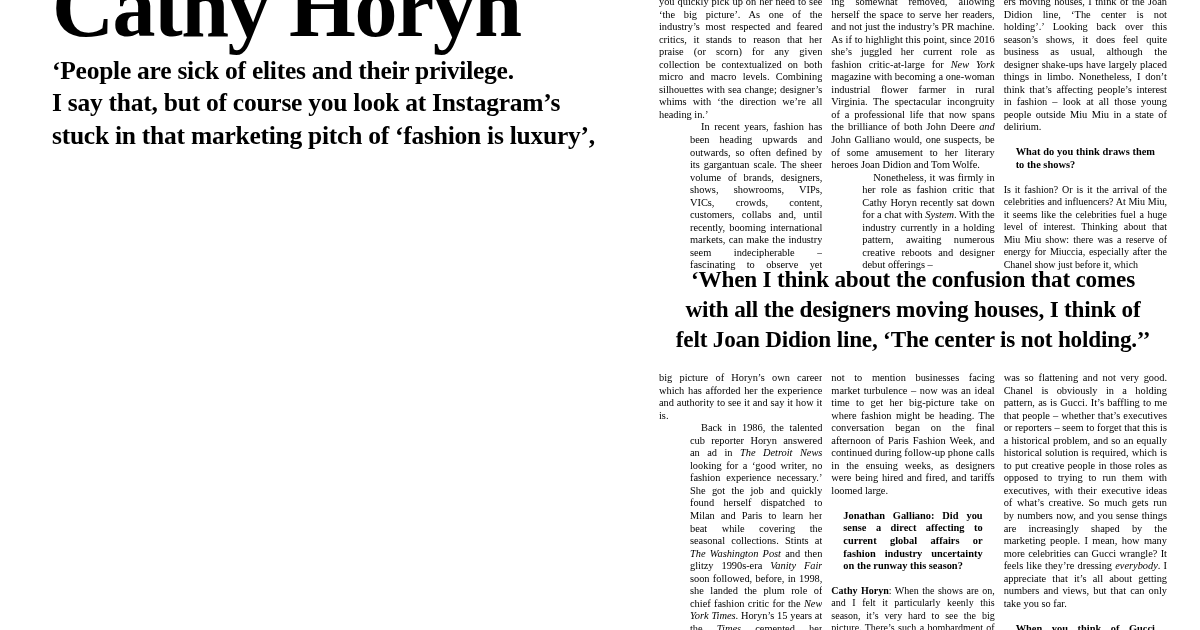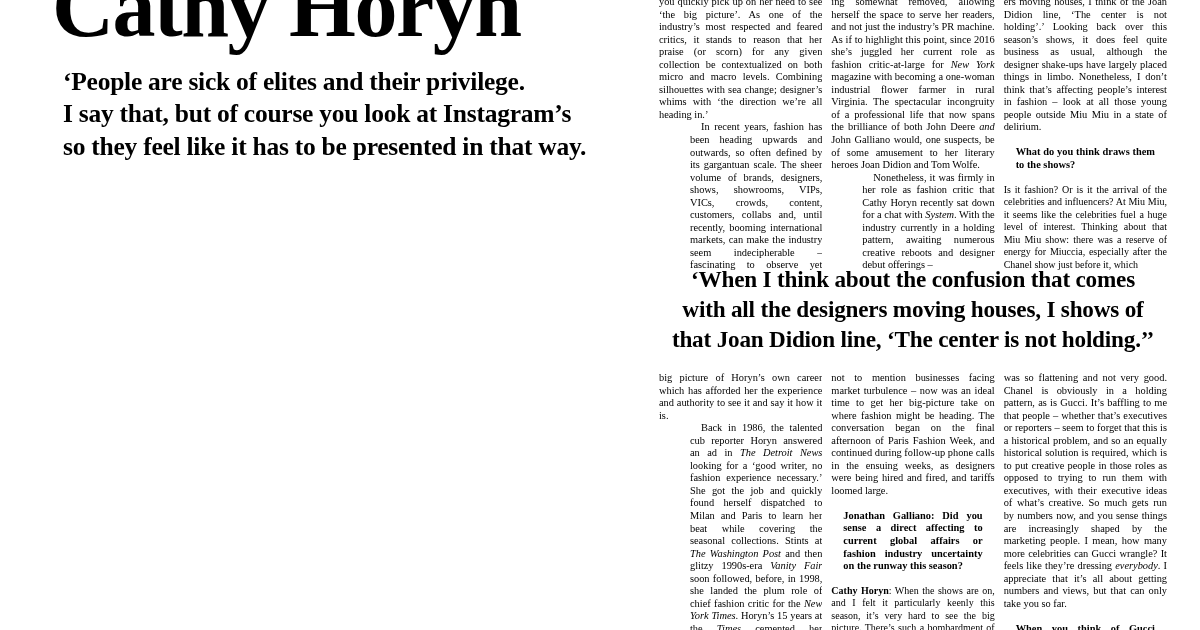--- a/index.html
+++ b/index.html
@@ -53,21 +53,21 @@
   .deck {
     position: absolute;
     left: 52px;
     top: 55px;
     width: 590px;
     font-family: "Liberation Serif", "DejaVu Serif", serif;
     font-weight: 700;
     font-size: 25.5px;
     line-height: 1.265;
     letter-spacing: -0.25px;
-    margin: 11px;
+    margin: 0;
   }
   .deck .ln { display: block; white-space: nowrap; }
 
   .top-cols {
     position: absolute;
     left: 659px;
     top: -4px;
     width: 508px;
     display: grid;
     grid-template-columns: 1fr 1fr 1fr;
@@ -151,21 +151,21 @@
 
   <div class="top-zone">
 
     <div class="masthead">
       <h1 class="headline">Cathy Horyn</h1>
     </div>
 
     <div class="deck">
       <span class="ln">‘People are sick of elites and their privilege.</span>
       <span class="ln">I say that, but of course you look at Instagram’s</span>
-      <span class="ln">so they feel like it has to be presented in that way.</span>
+      <span class="ln">stuck in that marketing pitch of ‘fashion is luxury’,</span>
     </div>
 
     <div class="top-cols">
 
       <div class="col">
         <p class="body noindent">you quickly pick up on her need to see ‘the big picture’. As one of the industry’s most respected and feared critics, it stands to reason that her praise (or scorn) for any given collection be contextualized on both micro and macro levels. Combining silhouettes with sea change; designer’s whims with ‘the direction we’re all heading in.’</p>
         <p class="body">In recent years, fashion has been heading upwards and outwards, so often defined by its gargantuan scale. The sheer volume of brands, designers, shows, showrooms, VIPs, VICs, crowds, content, customers, collabs and, until recently, booming international markets, can make the industry seem indecipherable – fascinating to observe yet trickier than ever to summarize in neat soundbites. And it’s the</p>
       </div>
 
       <div class="col">
@@ -177,22 +177,22 @@
         <p class="body noindent">ers moving houses, I think of the Joan Didion line, ‘The center is not holding’.’ Looking back over this season’s shows, it does feel quite business as usual, although the designer shake-ups have largely placed things in limbo. Nonetheless, I don’t think that’s affecting people’s interest in fashion – look at all those young people outside Miu Miu in a state of delirium.</p>
         <p class="qlead">What do you think draws them to the shows?</p>
         <p class="answer">Is it fashion? Or is it the arrival of the celebrities and influencers? At Miu Miu, it seems like the celebrities fuel a huge level of interest. Thinking about that Miu Miu show: there was a reserve of energy for Miuccia, especially after the Chanel show just before it, which</p>
       </div>
 
     </div>
   </div>
 
   <div class="pullquote">
     <span class="ln">‘When I think about the confusion that comes</span>
-    <span class="ln">with all the designers moving houses, I shows of</span>
-    <span class="ln">that Joan Didion line, ‘The center is not holding.’’</span>
+    <span class="ln">with all the designers moving houses, I think of</span>
+    <span class="ln">felt Joan Didion line, ‘The center is not holding.’’</span>
   </div>
 
   <div class="bottom-cols">
 
     <div class="col">
       <p class="body noindent">big picture of Horyn’s own career which has afforded her the experience and authority to see it and say it how it is.</p>
       <p class="body"><span>Back in 1986, the talented cub reporter Horyn answered an ad in </span><em class="it">The Detroit News</em><span> looking for a ‘good writer, no fashion experience necessary.’ She got the job and quickly found herself dispatched to Milan and Paris to learn her beat while covering the seasonal collections. Stints at </span><em class="it">The Washington Post</em><span> and then glitzy 1990s-era </span><em class="it">Vanity Fair</em><span> soon followed, before, in 1998, she landed the plum role of chief fashion critic for the </span><em class="it">New York Times</em><span>. Horyn’s 15 years at the </span><em class="it">Times</em><span> cemented her reputation as both a truth-telling pundit and consummate writer. Inspired by the American New Journalists of the 1960s and 1970s, Horyn</span></p>
     </div>
 
     <div class="col">

